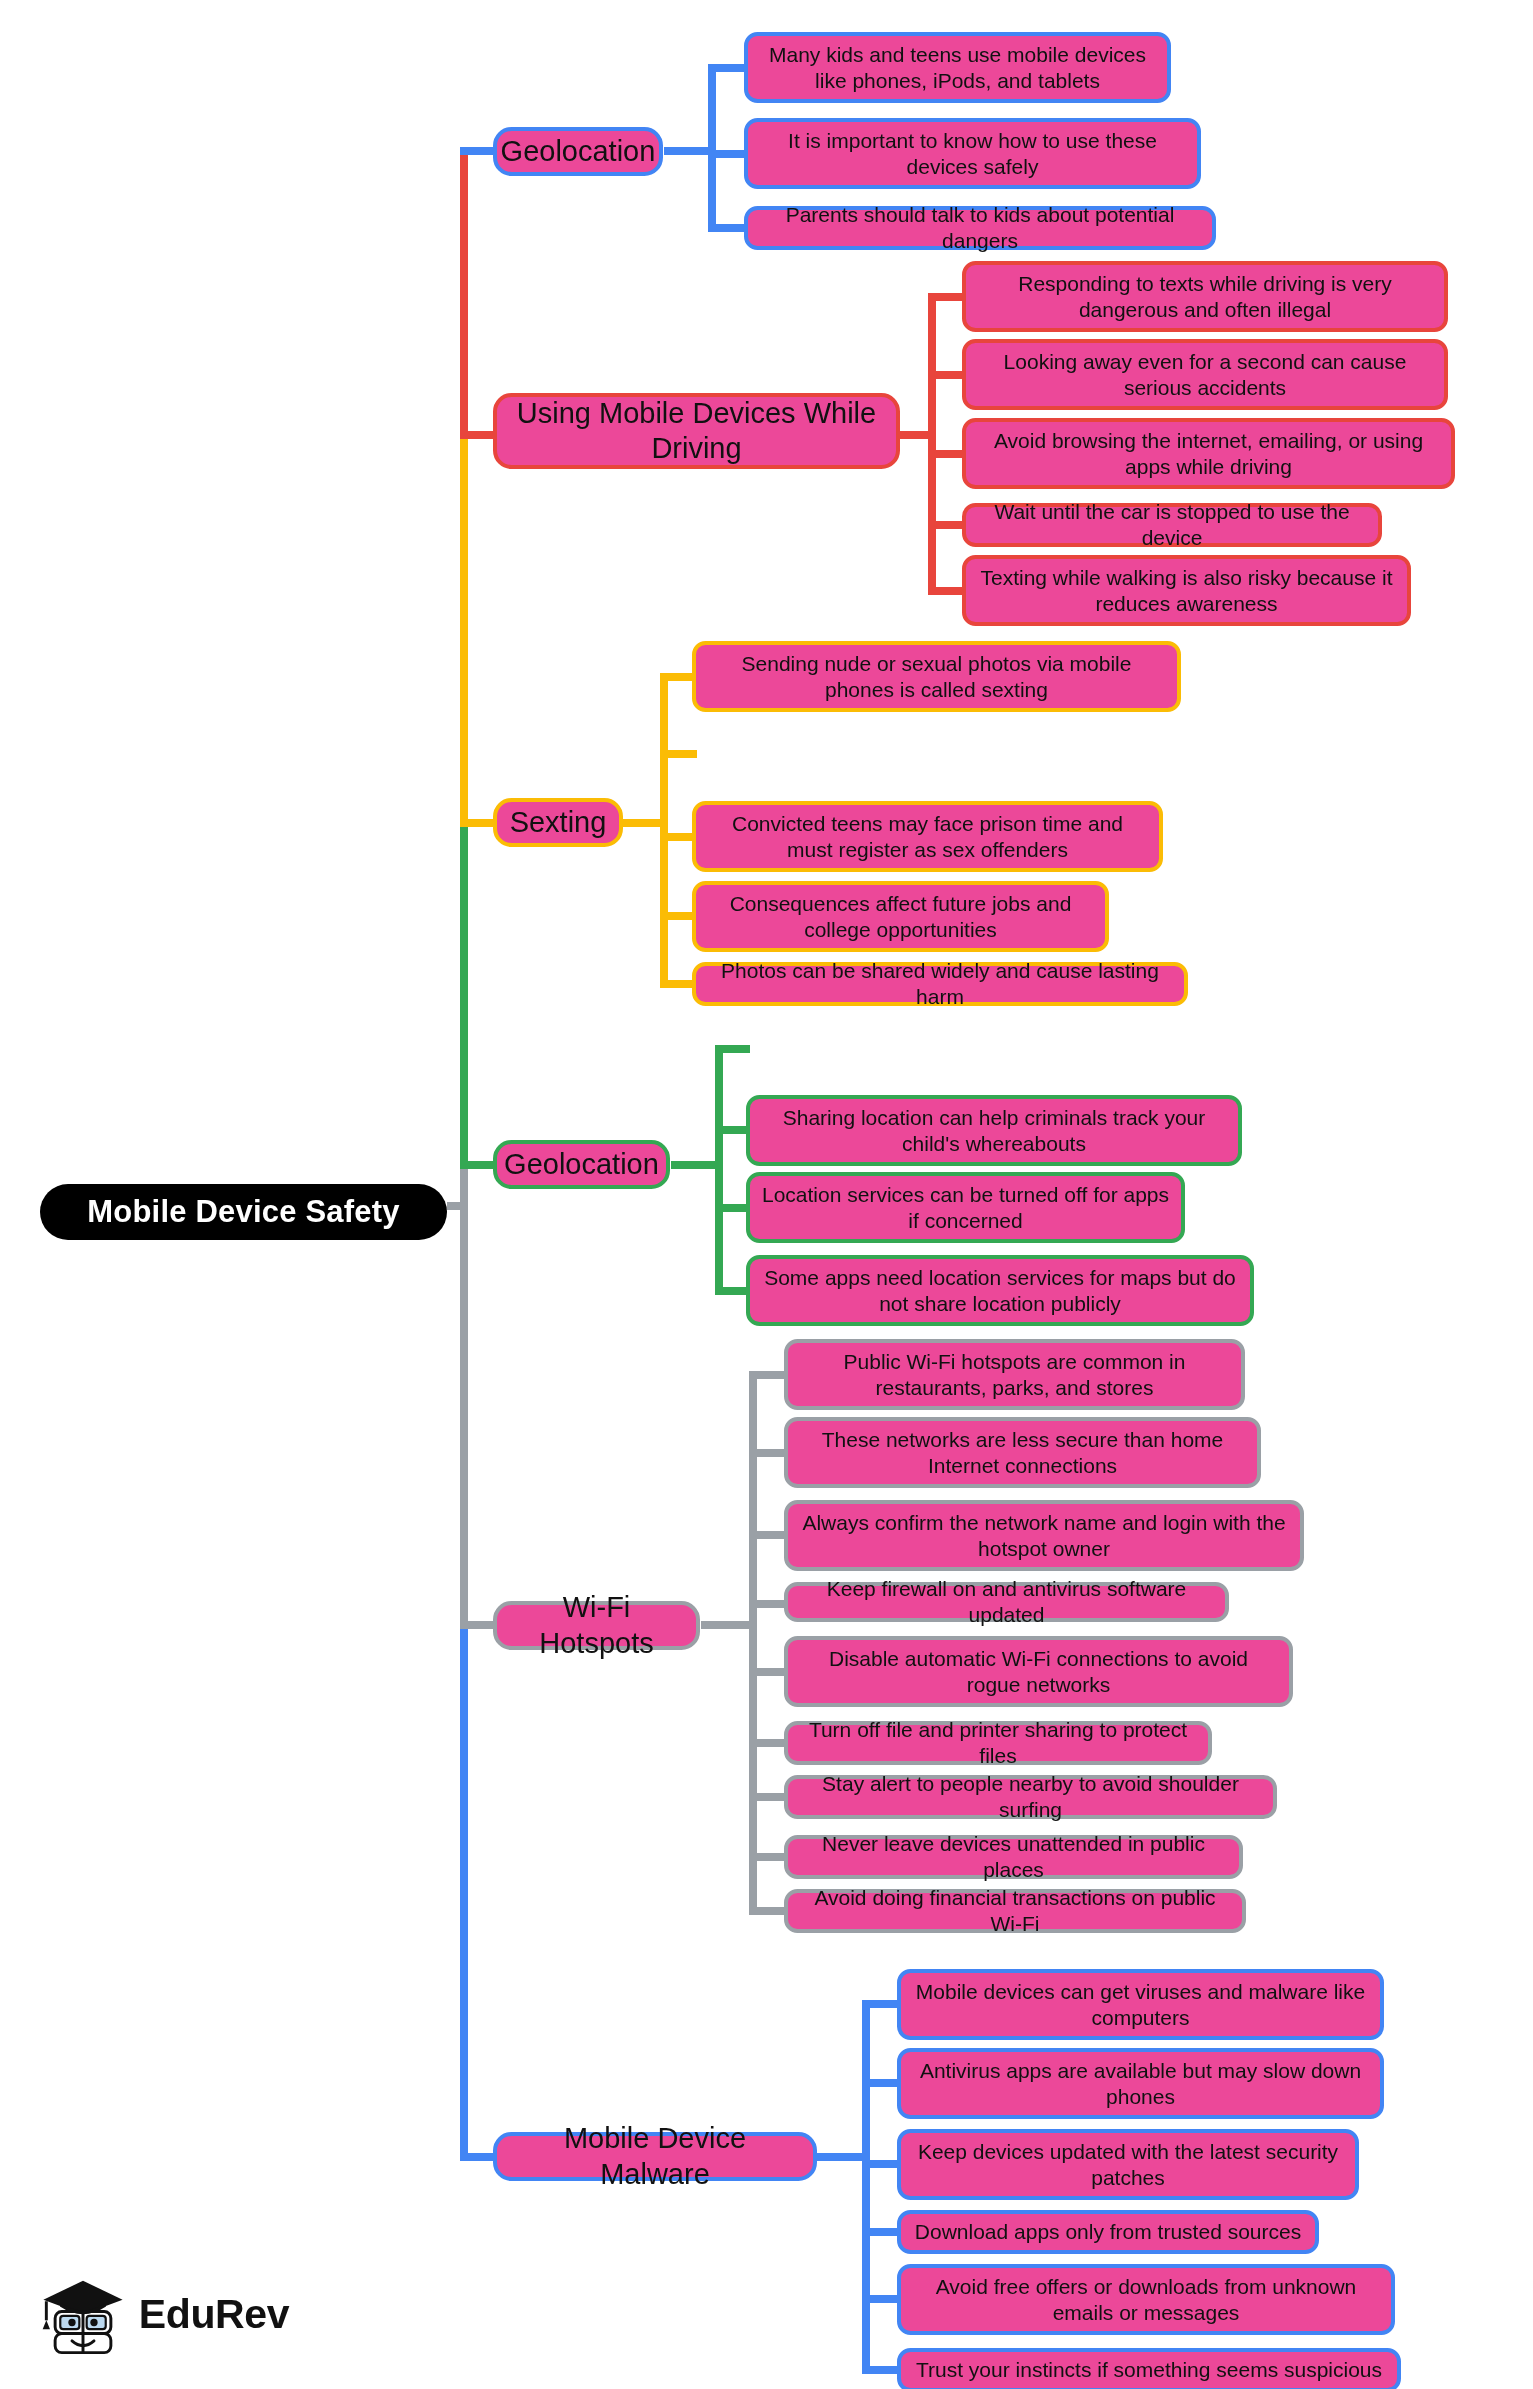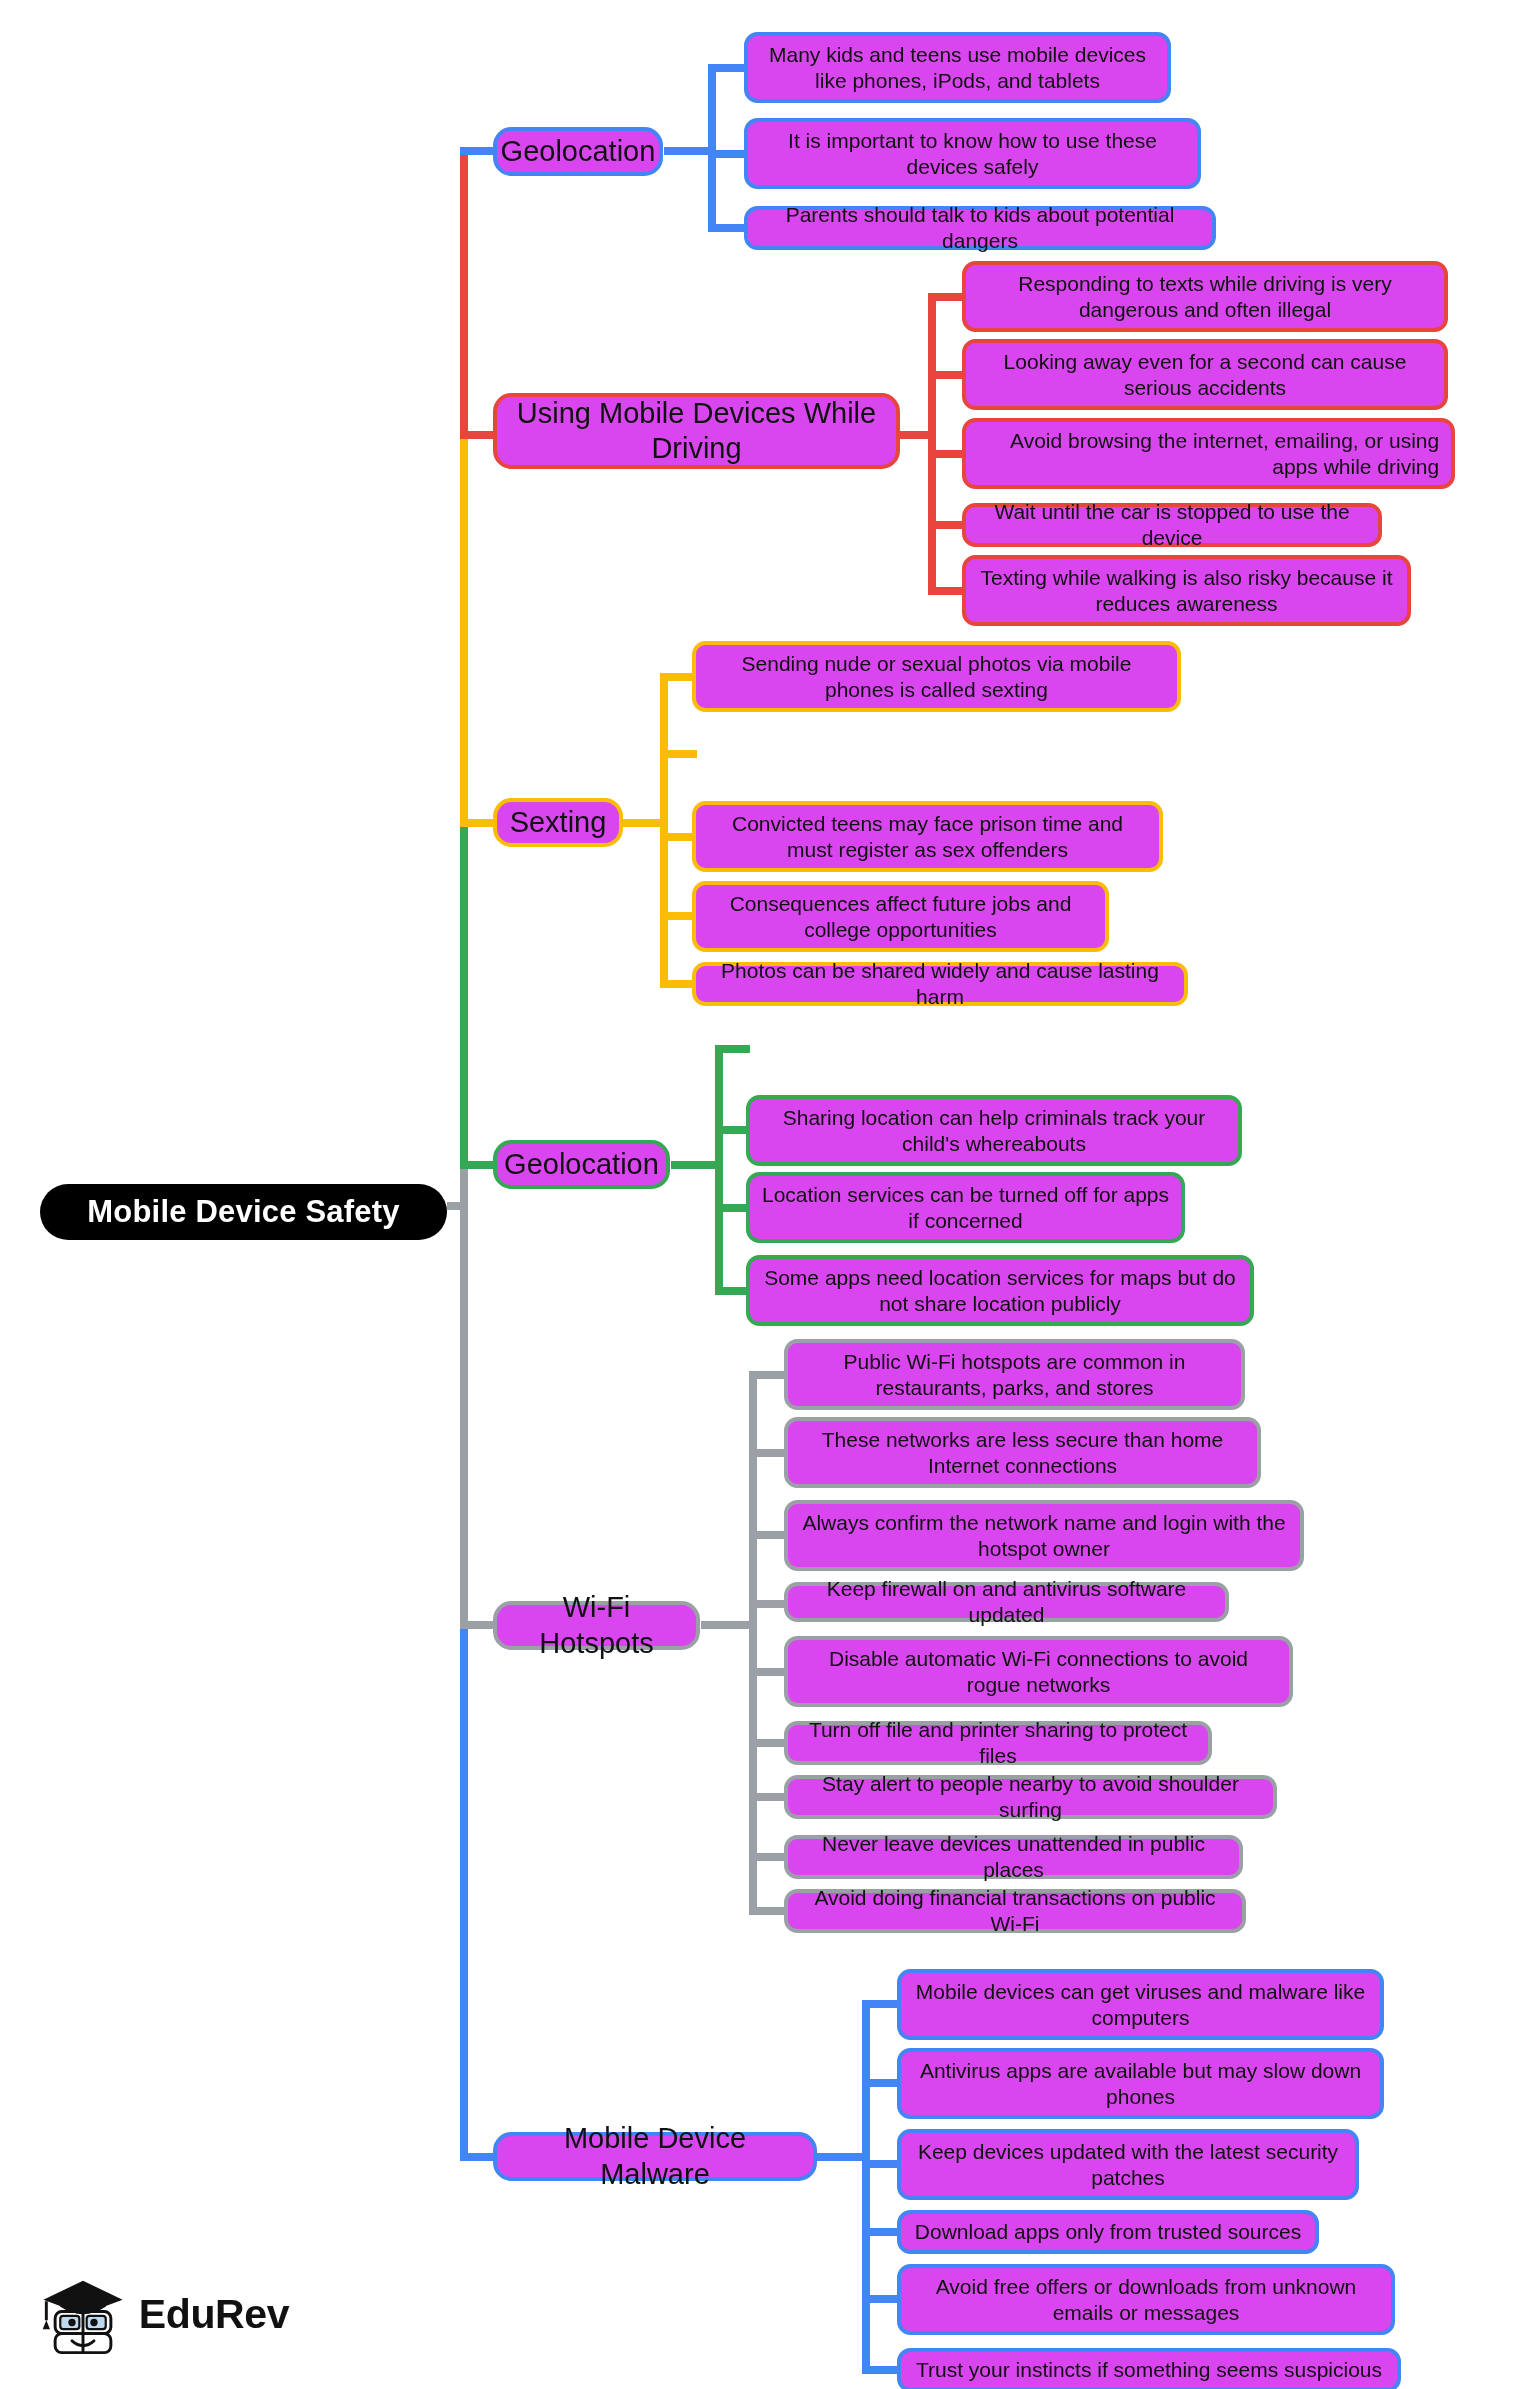--- a/index.html
+++ b/index.html
@@ -9,21 +9,21 @@
   }
   #canvas{position:absolute;left:0;top:0;width:1533px;height:2389px;}
 
   
   .vline{position:absolute;width:7.6px;border-radius:0;}
   .hline{position:absolute;height:7.6px;border-radius:0;}
 
   
   .node{
     position:absolute;box-sizing:border-box;
-    background:#d946ef;border:4.2px solid #999;border-radius:13.5px;
+    background:#ec4899;border:4.2px solid #999;border-radius:13.5px;
     display:flex;align-items:center;justify-content:center;
     text-align:center;color:#111;line-height:1.22;
     padding:5px 11.8px;
   }
   .branch{font-size:29px;border-radius:18.6px;padding:3.4px 15px;}
   .leaf{font-size:21px;}
 
   .root{
     position:absolute;box-sizing:border-box;
     background:#000;color:#fff;border-radius:29px;
@@ -58,21 +58,21 @@
     <div class="node leaf" style="left: 744px; top: 206px; width: 472px; height: 44px; border-color: rgb(66, 133, 244);">Parents should talk to kids about potential dangers</div>
     <div class="hline" style="left: 460px; top: 431px; width: 39px; background: rgb(232, 69, 60);"></div>
     <div class="node branch" style="left: 493px; top: 393px; width: 407px; height: 76px; border-color: rgb(232, 69, 60);">Using Mobile Devices While Driving</div>
     <div class="hline" style="left: 900px; top: 431px; width: 35px; background: rgb(232, 69, 60);"></div>
     <div class="vline" style="left: 928px; top: 293px; height: 301px; background: rgb(232, 69, 60);"></div>
     <div class="hline" style="left: 928px; top: 293px; width: 39px; background: rgb(232, 69, 60);"></div>
     <div class="node leaf" style="left: 962px; top: 261px; width: 486px; height: 71px; border-color: rgb(232, 69, 60);">Responding to texts while driving is very dangerous and often illegal</div>
     <div class="hline" style="left: 928px; top: 371px; width: 39px; background: rgb(232, 69, 60);"></div>
     <div class="node leaf" style="left: 962px; top: 339px; width: 486px; height: 71px; border-color: rgb(232, 69, 60);">Looking away even for a second can cause serious accidents</div>
     <div class="hline" style="left: 928px; top: 450px; width: 39px; background: rgb(232, 69, 60);"></div>
-    <div class="node leaf" style="left: 962px; top: 418px; width: 493px; height: 71px; border-color: rgb(232, 69, 60); text-align: right;">Avoid browsing the internet, emailing, or using apps while driving</div>
+    <div class="node leaf" style="left: 962px; top: 418px; width: 493px; height: 71px; border-color: rgb(232, 69, 60);">Avoid browsing the internet, emailing, or using apps while driving</div>
     <div class="hline" style="left: 928px; top: 521px; width: 39px; background: rgb(232, 69, 60);"></div>
     <div class="node leaf" style="left: 962px; top: 503px; width: 420px; height: 44px; border-color: rgb(232, 69, 60);">Wait until the car is stopped to use the device</div>
     <div class="hline" style="left: 928px; top: 587px; width: 39px; background: rgb(232, 69, 60);"></div>
     <div class="node leaf" style="left: 962px; top: 555px; width: 449px; height: 71px; border-color: rgb(232, 69, 60);">Texting while walking is also risky because it reduces awareness</div>
     <div class="hline" style="left: 460px; top: 819px; width: 39px; background: rgb(251, 188, 5);"></div>
     <div class="node branch" style="left: 493px; top: 798px; width: 130px; height: 49px; border-color: rgb(251, 188, 5);">Sexting</div>
     <div class="hline" style="left: 623px; top: 819px; width: 44px; background: rgb(251, 188, 5);"></div>
     <div class="vline" style="left: 660px; top: 673px; height: 315px; background: rgb(251, 188, 5);"></div>
     <div class="hline" style="left: 660px; top: 673px; width: 37px; background: rgb(251, 188, 5);"></div>
     <div class="node leaf" style="left: 692px; top: 641px; width: 489px; height: 71px; border-color: rgb(251, 188, 5);">Sending nude or sexual photos via mobile phones is called sexting</div>

